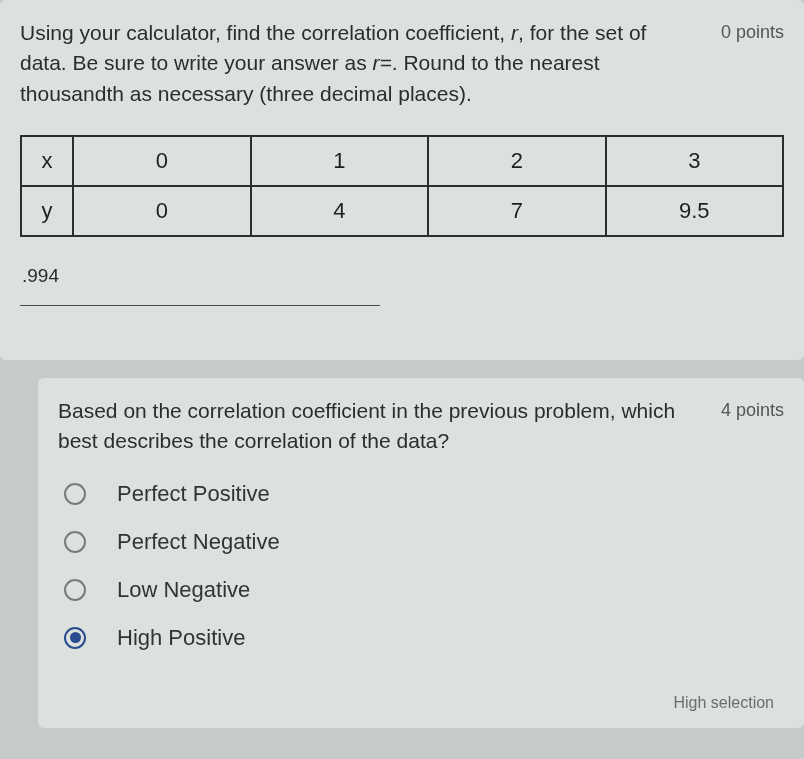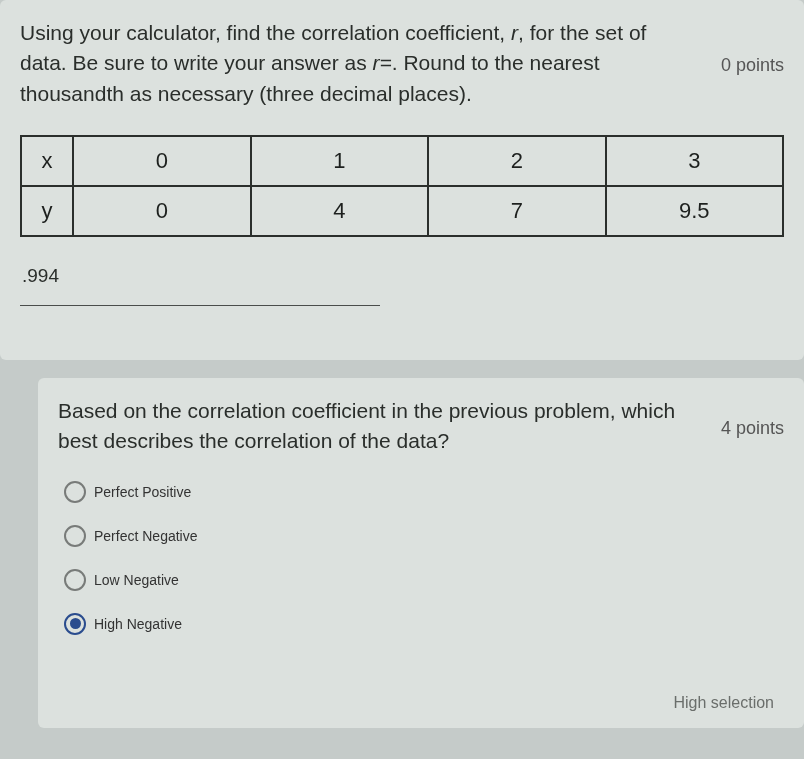--- a/index.html
+++ b/index.html
@@ -13,21 +13,21 @@
       gap: 18px;
       padding: 0;
     }
     .card {
       background: #dce1de;
       border-radius: 6px;
       padding: 18px 20px;
     }
     .card1 { min-height: 360px; }
     .card2 { min-height: 350px; position: relative; margin-left: 38px; }
-    .q-header { display: flex; justify-content: space-between; align-items: center; gap: 24px; }
+    .q-header { display: flex; justify-content: space-between; align-items: flex-start; gap: 24px; }
     .q-text {
       font-size: 21px;
       color: #2a2e2b;
       line-height: 1.45;
       flex: 1;
     }
     .points {
       font-size: 18px;
       color: #555;
       white-space: nowrap;
@@ -56,22 +56,22 @@
       width: 360px;
       border-bottom: 1.5px solid #4a4d4b;
       padding: 0 0 18px 2px;
       font-size: 19px;
       color: #2a2e2b;
     }
     .options { margin-top: 24px; display: flex; flex-direction: column; gap: 22px; padding-left: 6px; }
     .option {
       display: flex;
       align-items: center;
-      gap: 8px;
-      font-size: 14px;
+      gap: 31px;
+      font-size: 22px;
       color: #333;
       cursor: pointer;
     }
     .radio {
       width: 22px; height: 22px; border-radius: 50%;
       border: 2.3px solid #787b79;
       display: flex; align-items: center; justify-content: center;
       flex-shrink: 0;
     }
     .radio.sel { border-color: #2a4c8e; }
@@ -140,18 +140,18 @@
       <span>Perfect Negative</span>
     </div>
     <div class="option">
       <span class="radio"></span>
       <span>Low Negative</span>
     </div>
     <div class="option">
       <span class="radio sel">
           <span class="dot"></span>
         </span>
-      <span>High Negative</span>
+      <span>High Positive</span>
     </div>
   </div>
 
   <div class="clear">High selection</div>
 </div>
 
 </body></html>

